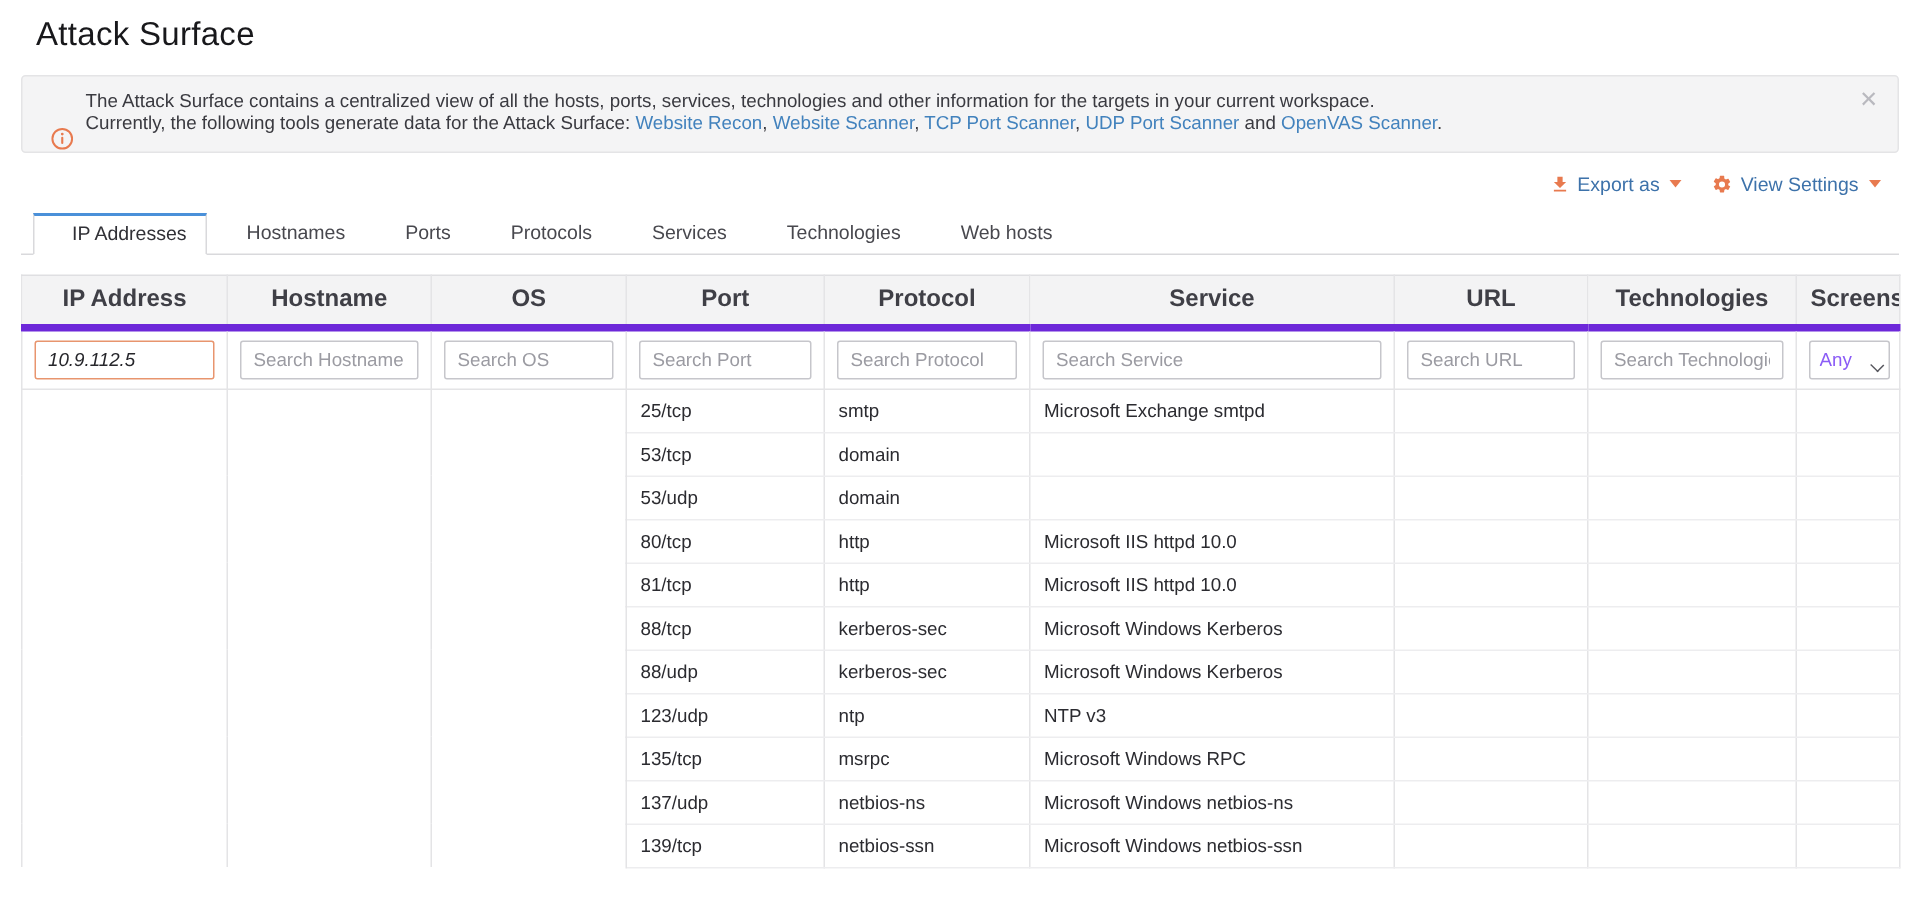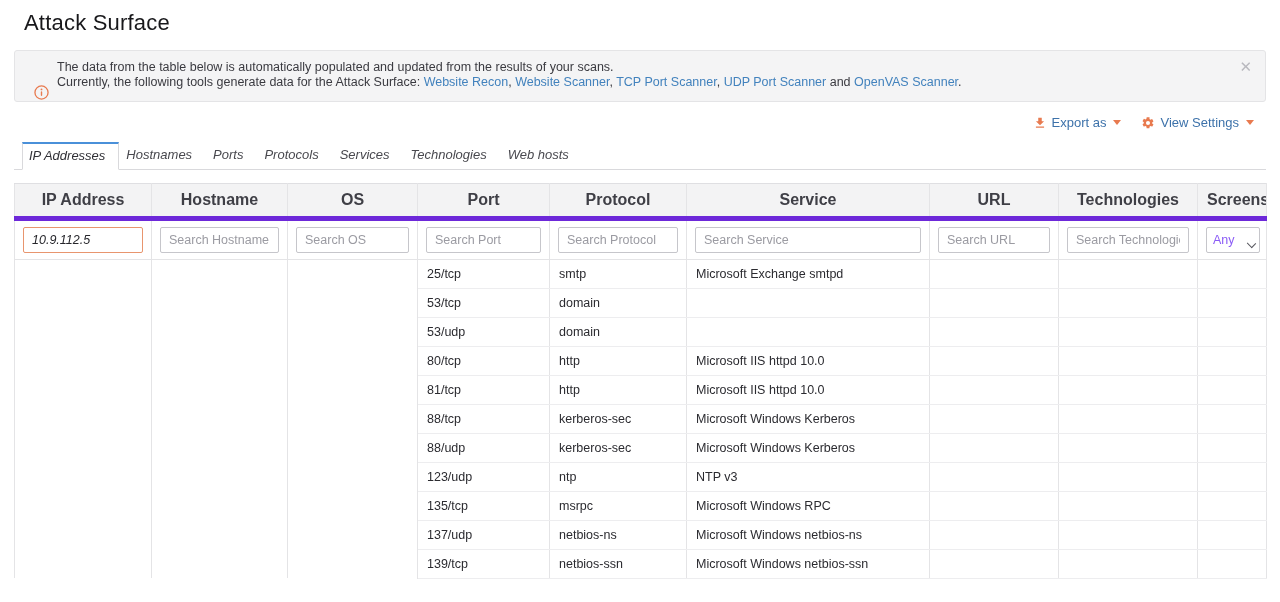--- a/index.html
+++ b/index.html
@@ -60,26 +60,25 @@
     border-top: 5px solid #e87a4f;
   }
   
   .tabs {
     display: flex; align-items: flex-end;
     margin: 9px 14px 0 14px;
     border-bottom: 1px solid #d9d9dc;
     padding-left: 8px;
   }
   .tab {
-    padding: 5px 13px 6px 6px;
+    padding: 5px 13px 6px 25px;
     font-size: 13px; color: #48484e;
     cursor: pointer; white-space: nowrap;
     border: 1px solid transparent;
     margin-bottom: 0;
-    font-style: italic;
   }
   .tab.active {
     background: #fff;
     border: 1px solid #d9d9dc;
     border-top: 2px solid #4a90d9;
     border-bottom: 1px solid #ffffff;
     margin-bottom: -1px;
     padding-top: 4px;
     color: #303036;
   }
@@ -154,21 +153,21 @@
 <h1 class="page-title">Attack Surface</h1>
 
 <div class="banner">
   <span class="info-ic">
     <svg width="15" height="15" viewBox="0 0 16 16">
       <circle cx="8" cy="8" r="7" fill="none" stroke="#e87a4f" stroke-width="1.4"></circle>
       <circle cx="8" cy="4.7" r="1" fill="#e87a4f"></circle>
       <rect x="7.25" y="6.6" width="1.5" height="5.2" rx="0.75" fill="#e87a4f"></rect>
     </svg>
   </span>
-  <p>The data from the table below is automatically populated and updated from the results of your scans.</p>
+  <p>The Attack Surface contains a centralized view of all the hosts, ports, services, technologies and other information for the targets in your current workspace.</p>
   <p><span>Currently, the following tools generate data for the Attack Surface: </span><a>Website Recon</a><span>, </span><a>Website Scanner</a><span>, </span><a>TCP Port Scanner</a><span>, </span><a>UDP Port Scanner</a><span> and </span><a>OpenVAS Scanner</a><span>.</span></p>
   <span class="banner-close">✕</span>
 </div>
 
 <div class="actions-row">
   <span class="action-btn">
     <svg width="14" height="14" viewBox="0 0 24 24" fill="#e87a4f">
         <path d="M5 20h14v-2H5v2zM19 9h-4V3H9v6H5l7 7 7-7z"></path>
       </svg>
     <span>Export as</span>

